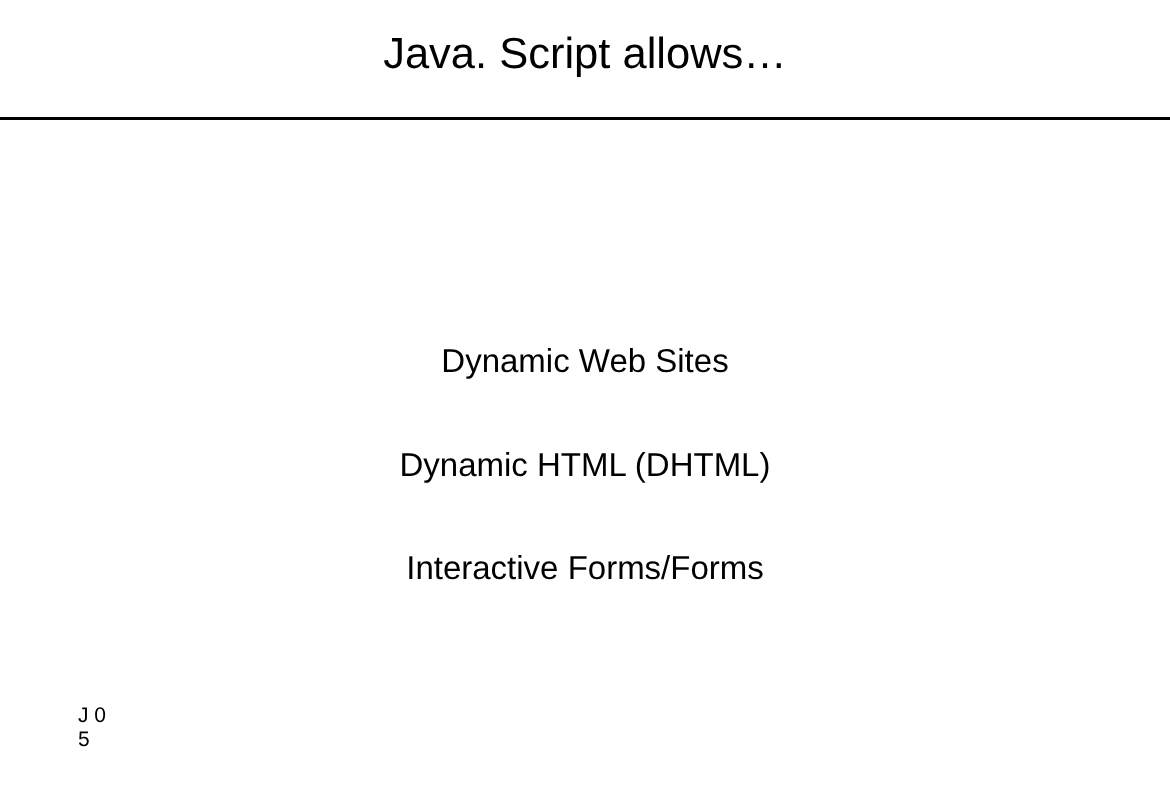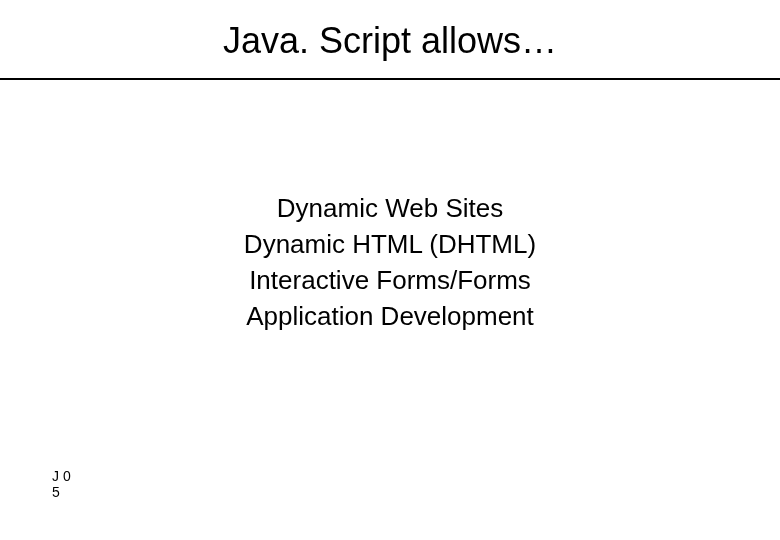--- a/index.html
+++ b/index.html
@@ -16,43 +16,44 @@
     position: relative;
     width: 780px;
     height: 540px;
   }
   .title {
     position: absolute;
     top: 20px;
     left: 0;
     width: 780px;
     text-align: center;
-    font-size: 36px;
+    font-size: 29px;
     font-weight: 400;
     letter-spacing: 0px;
   }
   .rule {
     position: absolute;
     top: 78px;
     left: 0;
     width: 780px;
     height: 0;
     border-top: 2px solid #000;
   }
   .body {
     position: absolute;
     top: 190px;
     left: 0;
     width: 780px;
     text-align: center;
   }
   .body .line {
-    font-size: 26px;
+    font-size: 22px;
     line-height: 36px;
     font-weight: 400;
+    margin-top: 33px;
   }
   .footer {
     position: absolute;
     left: 28px;
     bottom: 40px;
     font-size: 14px;
     line-height: 16px;
     color: #000;
     margin-left: 24px;
   }
@@ -63,21 +64,20 @@
 <div class="slide">
 
   <div class="title">Java. Script allows…</div>
 
   <div class="rule"></div>
 
   <div class="body">
     <div class="line">Dynamic Web Sites</div>
     <div class="line">Dynamic HTML (DHTML)</div>
     <div class="line">Interactive Forms/Forms</div>
-    <div class="line">Application Development</div>
   </div>
 
   <div class="footer">
     <div>J 0</div>
     <div>5</div>
   </div>
 
 </div>
 
 </body></html>

